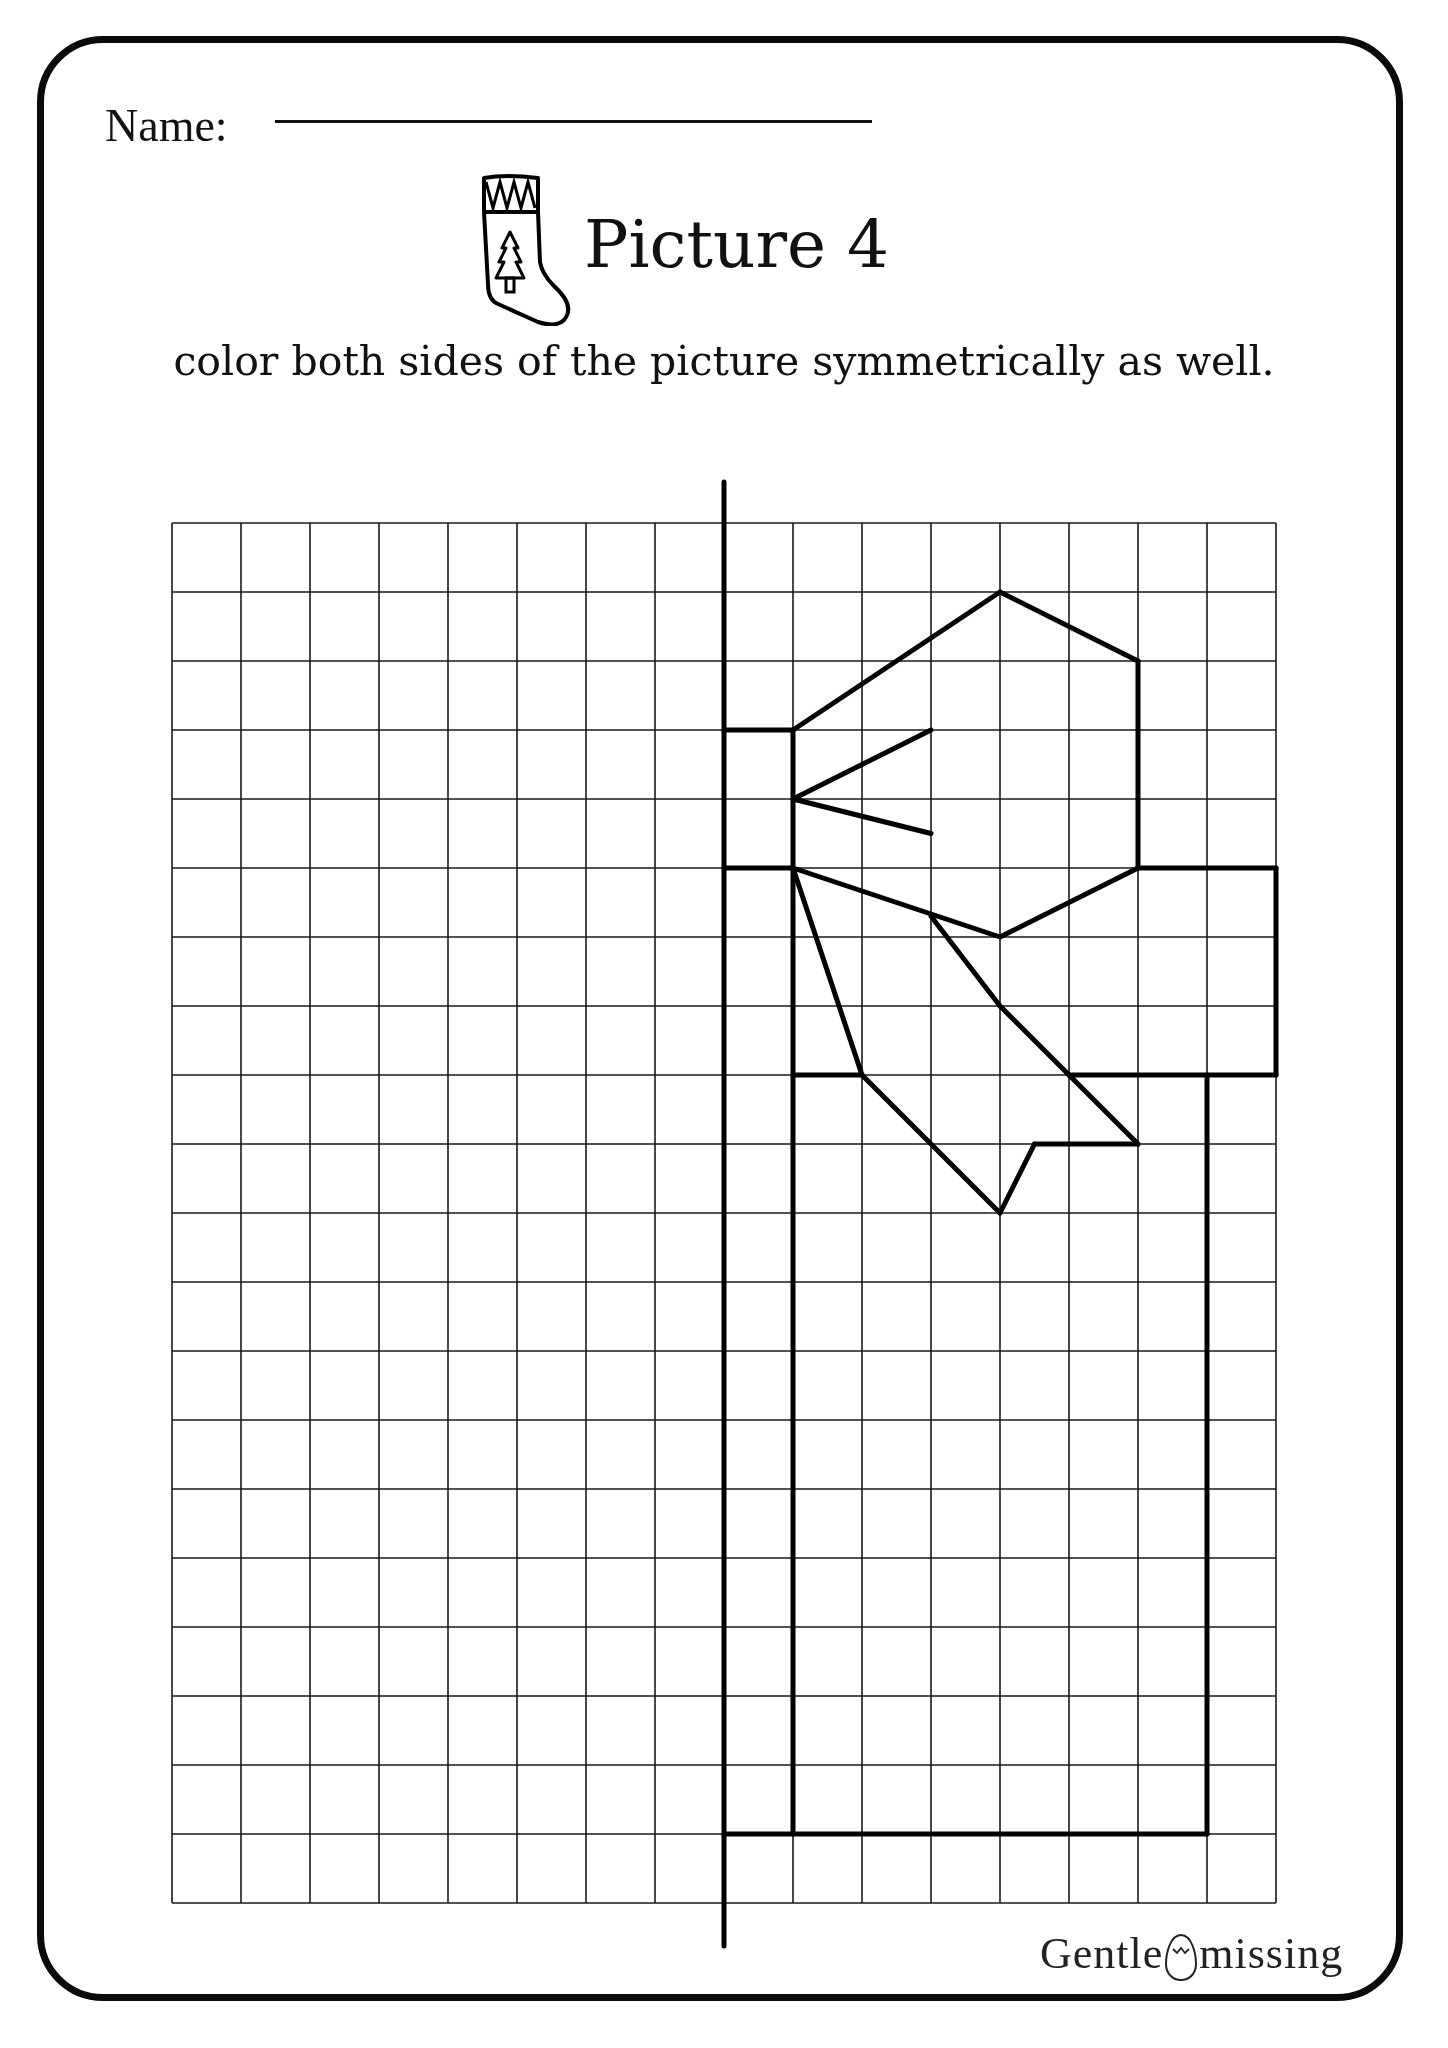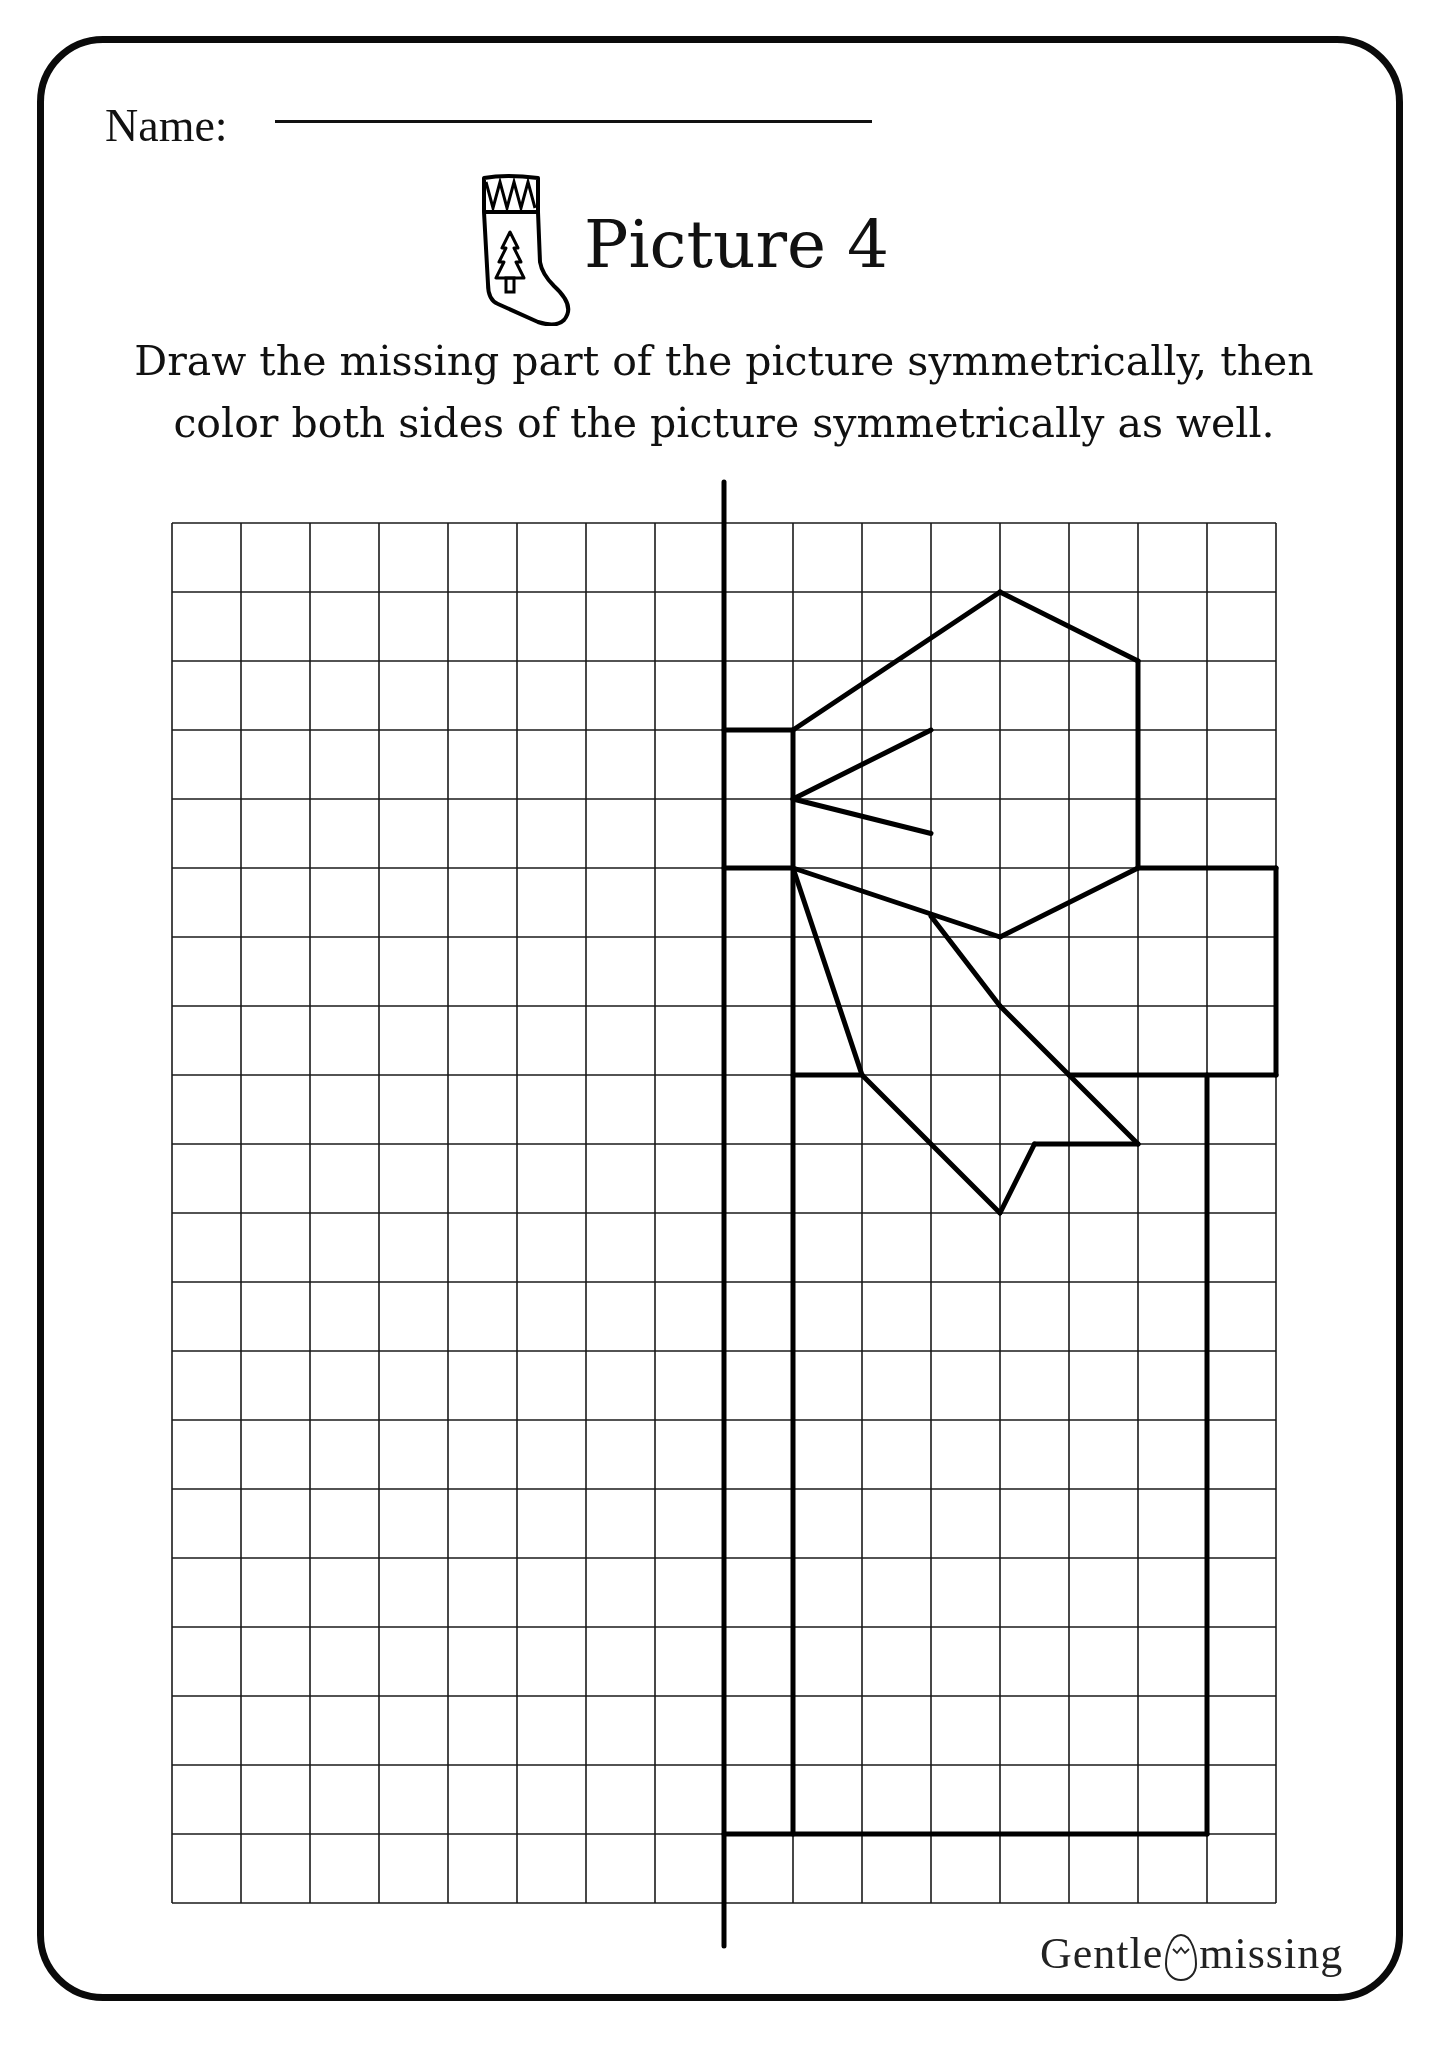--- a/index.html
+++ b/index.html
@@ -37,21 +37,20 @@
   <path d="M8 4 Q30 0 62 4 L62 38 L64 88 Q66 100 78 112 Q100 132 88 146 Q80 154 62 148 L22 130 Q12 126 12 110 L8 38 Z" fill="none" stroke="#000" stroke-width="4" stroke-linejoin="round"></path>
   <line x1="8" y1="38" x2="62" y2="38" stroke="#000" stroke-width="4"></line>
   <polyline points="10,8 17,34 24,8 31,34 38,8 45,34 52,8 59,34" fill="none" stroke="#000" stroke-width="3"></polyline>
   <path d="M34 58 L26 74 L30 74 L23 88 L28 88 L20 104 L48 104 L40 88 L45 88 L38 74 L42 74 Z" fill="none" stroke="#000" stroke-width="3" stroke-linejoin="round"></path>
   <rect x="30" y="104" width="8" height="14" fill="none" stroke="#000" stroke-width="3"></rect>
 </svg>
 
 <div class="title">Picture 4</div>
 
 <div class="instructions">
-  <div>Draw the missing part of the picture symmetrically, then</div>
   <div>color both sides of the picture symmetrically as well.</div>
 </div>
 
 <svg class="grid-svg" viewBox="0 0 1448 2048">
   <g id="grid-lines" stroke="#1a1a1a" stroke-width="1.6">
       <line x1="172" x2="172" y1="523" y2="1903"></line>
       <line x1="241" x2="241" y1="523" y2="1903"></line>
       <line x1="310" x2="310" y1="523" y2="1903"></line>
       <line x1="379" x2="379" y1="523" y2="1903"></line>
       <line x1="448" x2="448" y1="523" y2="1903"></line>

